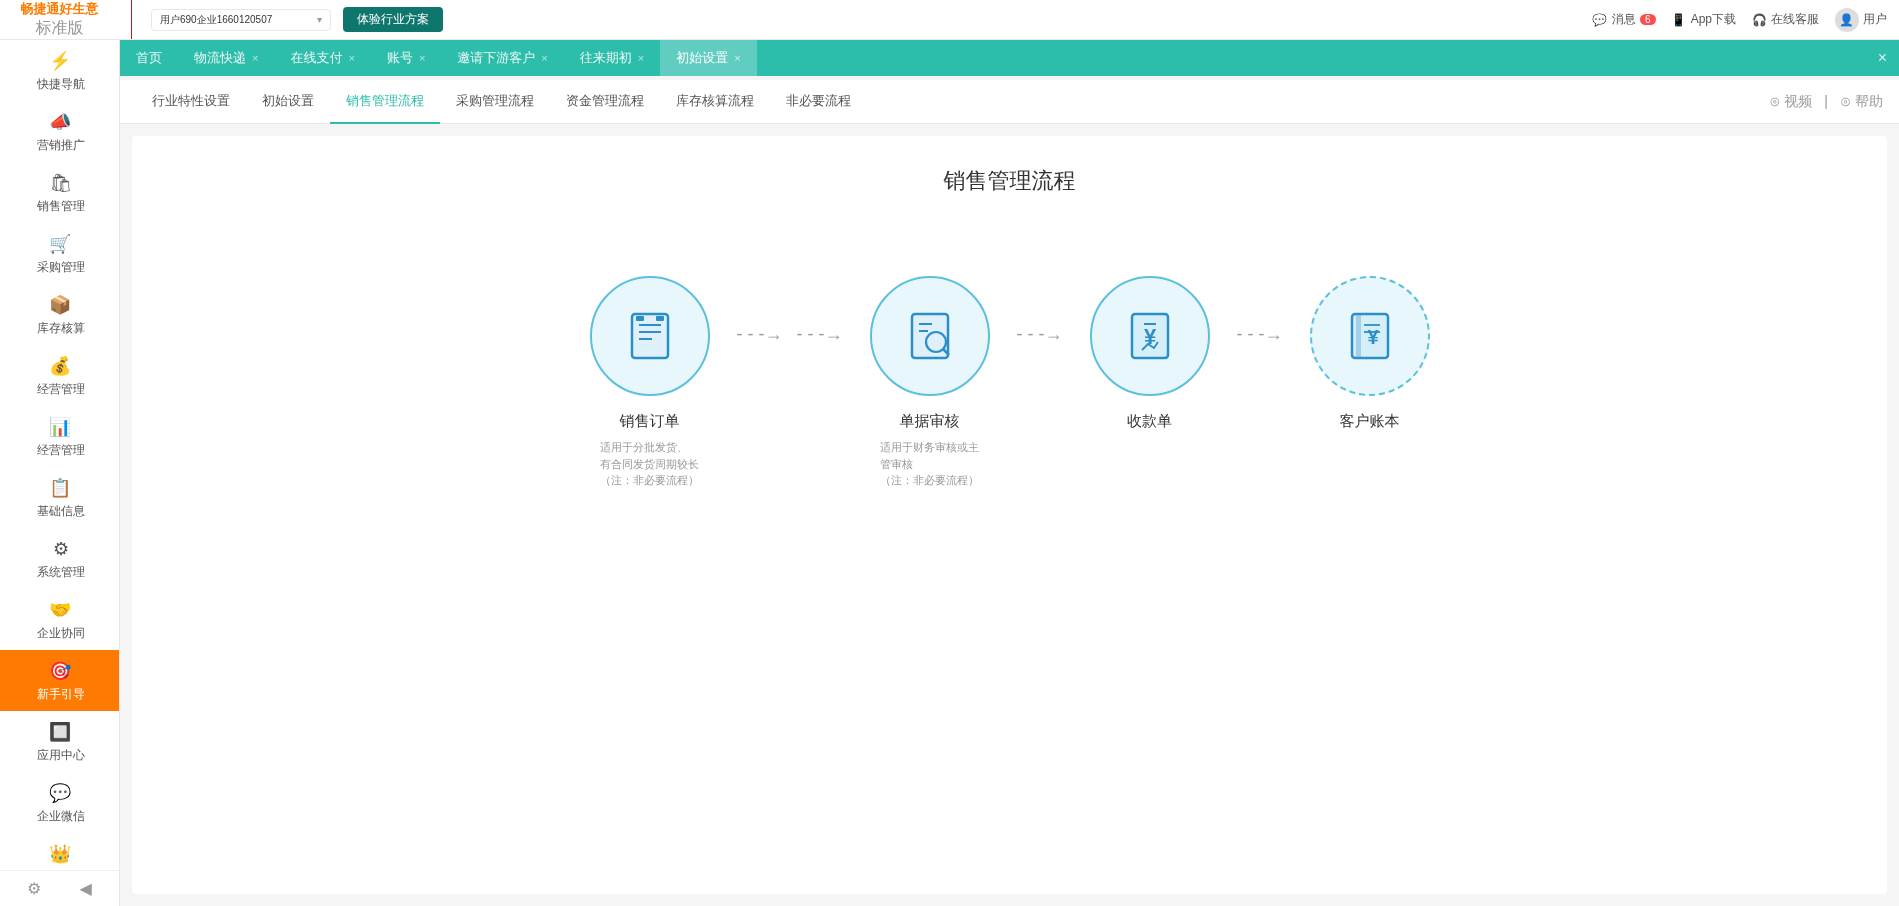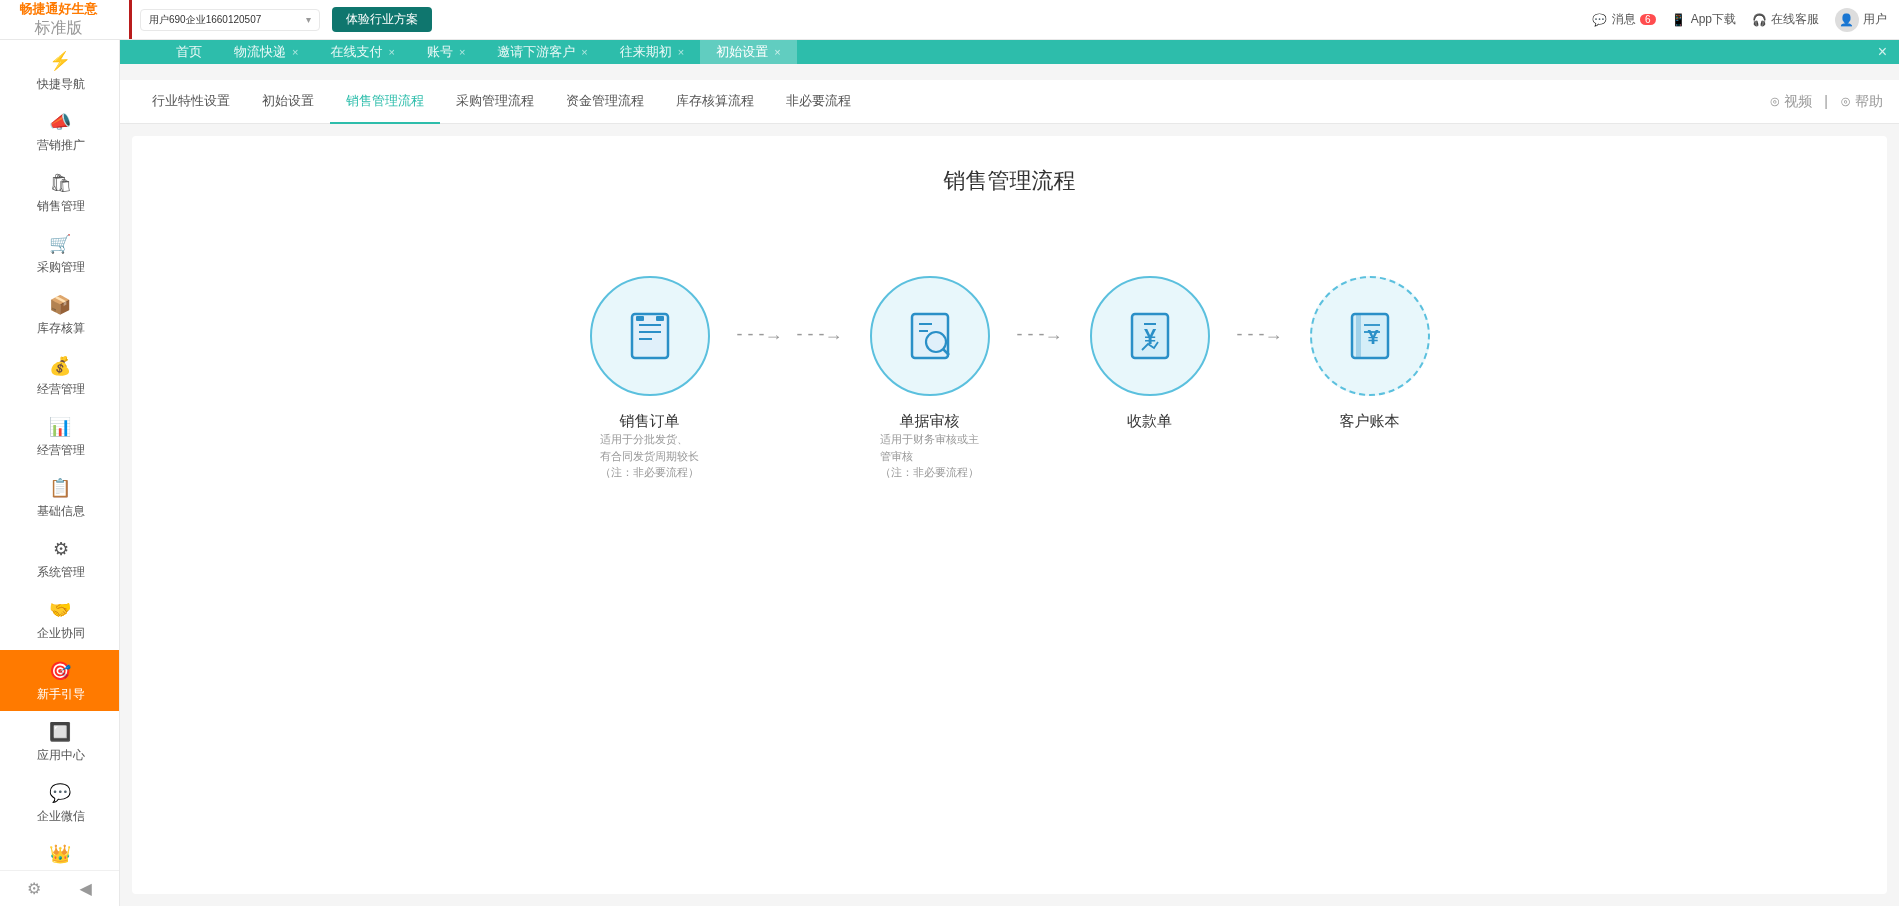--- a/index.html
+++ b/index.html
@@ -16,23 +16,23 @@
       position: fixed;
       top: 0; left: 0; right: 0;
       z-index: 100;
     }
     .logo-area {
       width: 120px;
       display: flex;
       flex-direction: column;
       align-items: center;
       justify-content: center;
-      border-right: 3px solid #b91c1c;
+      border-right: 1px solid #b91c1c;
       padding-right: 24px;
-      margin-right: 8px;
+      margin-right: 19px;
     }
     .logo-title { color: #ff7a00; font-weight: bold; font-size: 13px; }
     .logo-sub { color: #999; font-size: 16px; }
     .user-selector {
       display: flex;
       align-items: center;
       border: 1px solid #e8e8e8;
       border-radius: 4px;
       padding: 3px 8px;
       font-size: 10px;
@@ -77,28 +77,27 @@
     .avatar {
       width: 24px; height: 24px;
       border-radius: 50%;
       background: #ddd;
       display: flex; align-items: center; justify-content: center;
       color: #999; font-size: 12px;
     }
 
     
     .top-nav {
-      height: 24px;
+      height: 36px;
       background: #2dbdab;
       display: flex;
       align-items: center;
       position: fixed;
       top: 40px; left: 120px; right: 0;
       z-index: 99;
-      padding-left: 40px;
     }
     .top-nav-item {
       height: 100%;
       display: flex;
       align-items: center;
       padding: 0 16px;
       color: rgba(255,255,255,0.9);
       font-size: 13px;
       cursor: pointer;
       position: relative;
@@ -254,20 +253,21 @@
       margin-bottom: 16px;
     }
     .flow-circle svg {
       width: 56px;
       height: 56px;
     }
     .flow-label {
       font-size: 15px;
       color: #333;
       font-weight: 500;
+      margin-bottom: 8px;
       text-align: center;
     }
     .flow-desc {
       font-size: 11px;
       color: #999;
       line-height: 1.5;
     }
     .flow-arrow {
       display: flex;
       align-items: flex-start;

